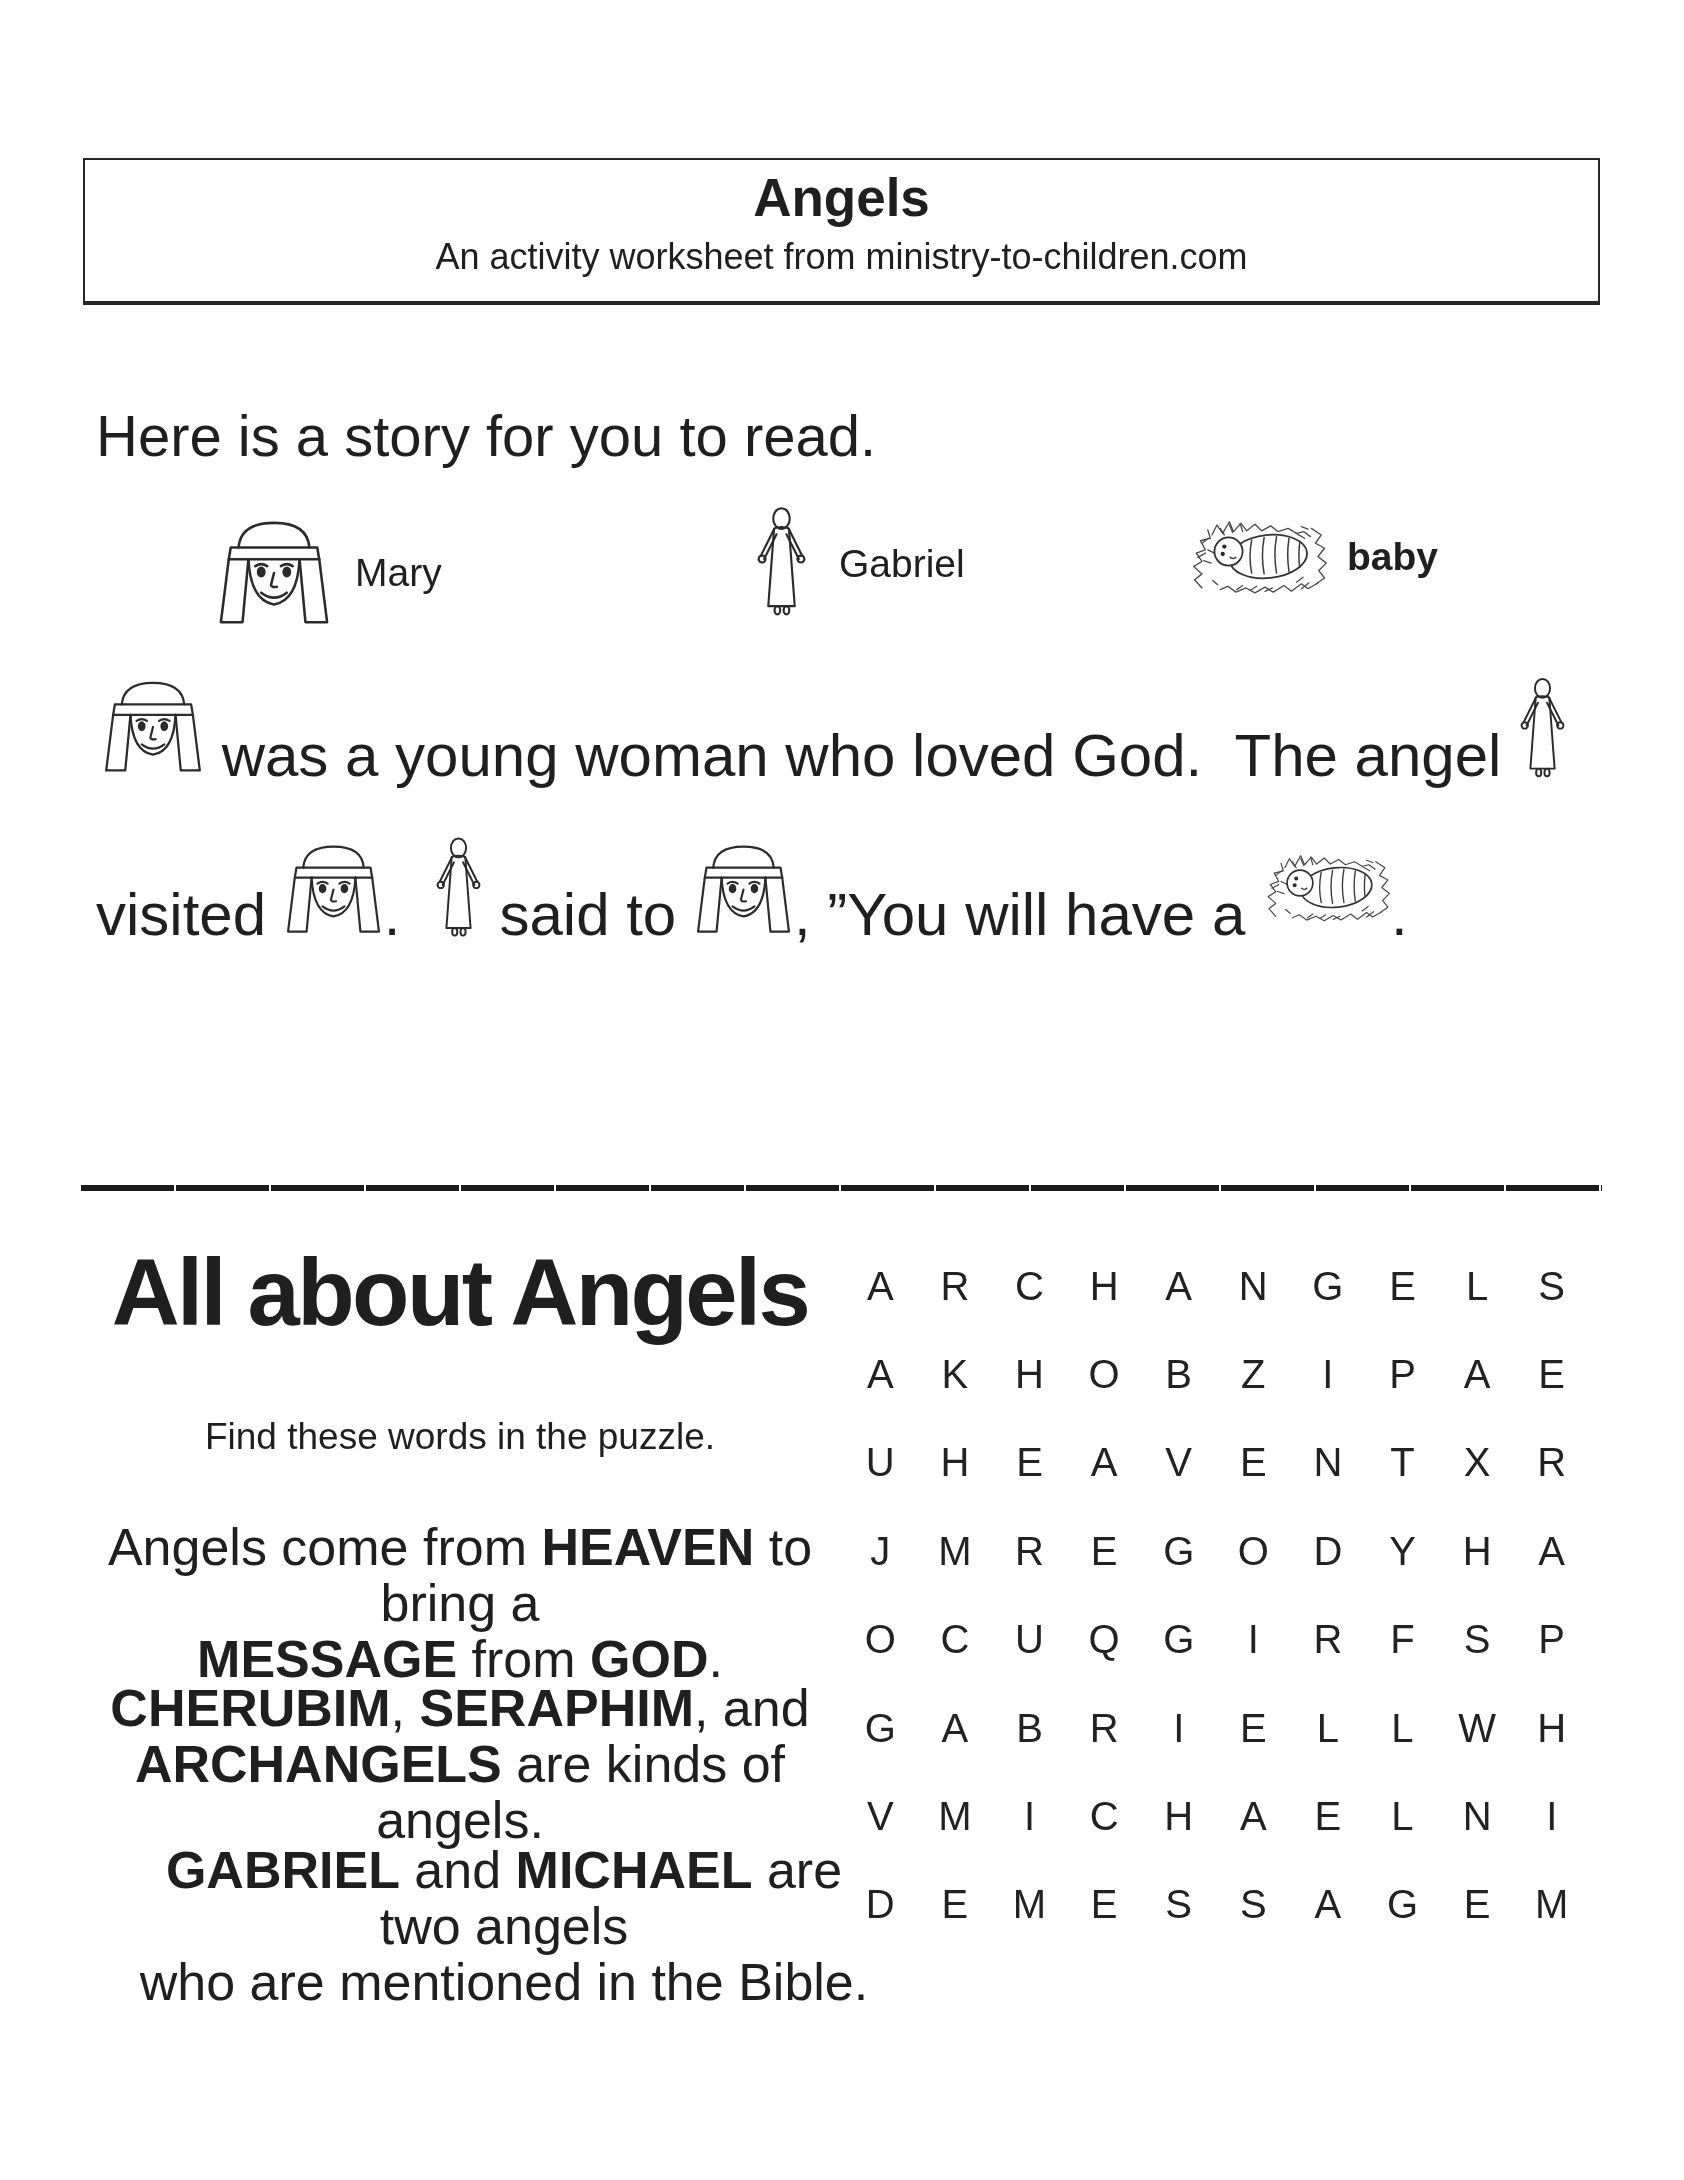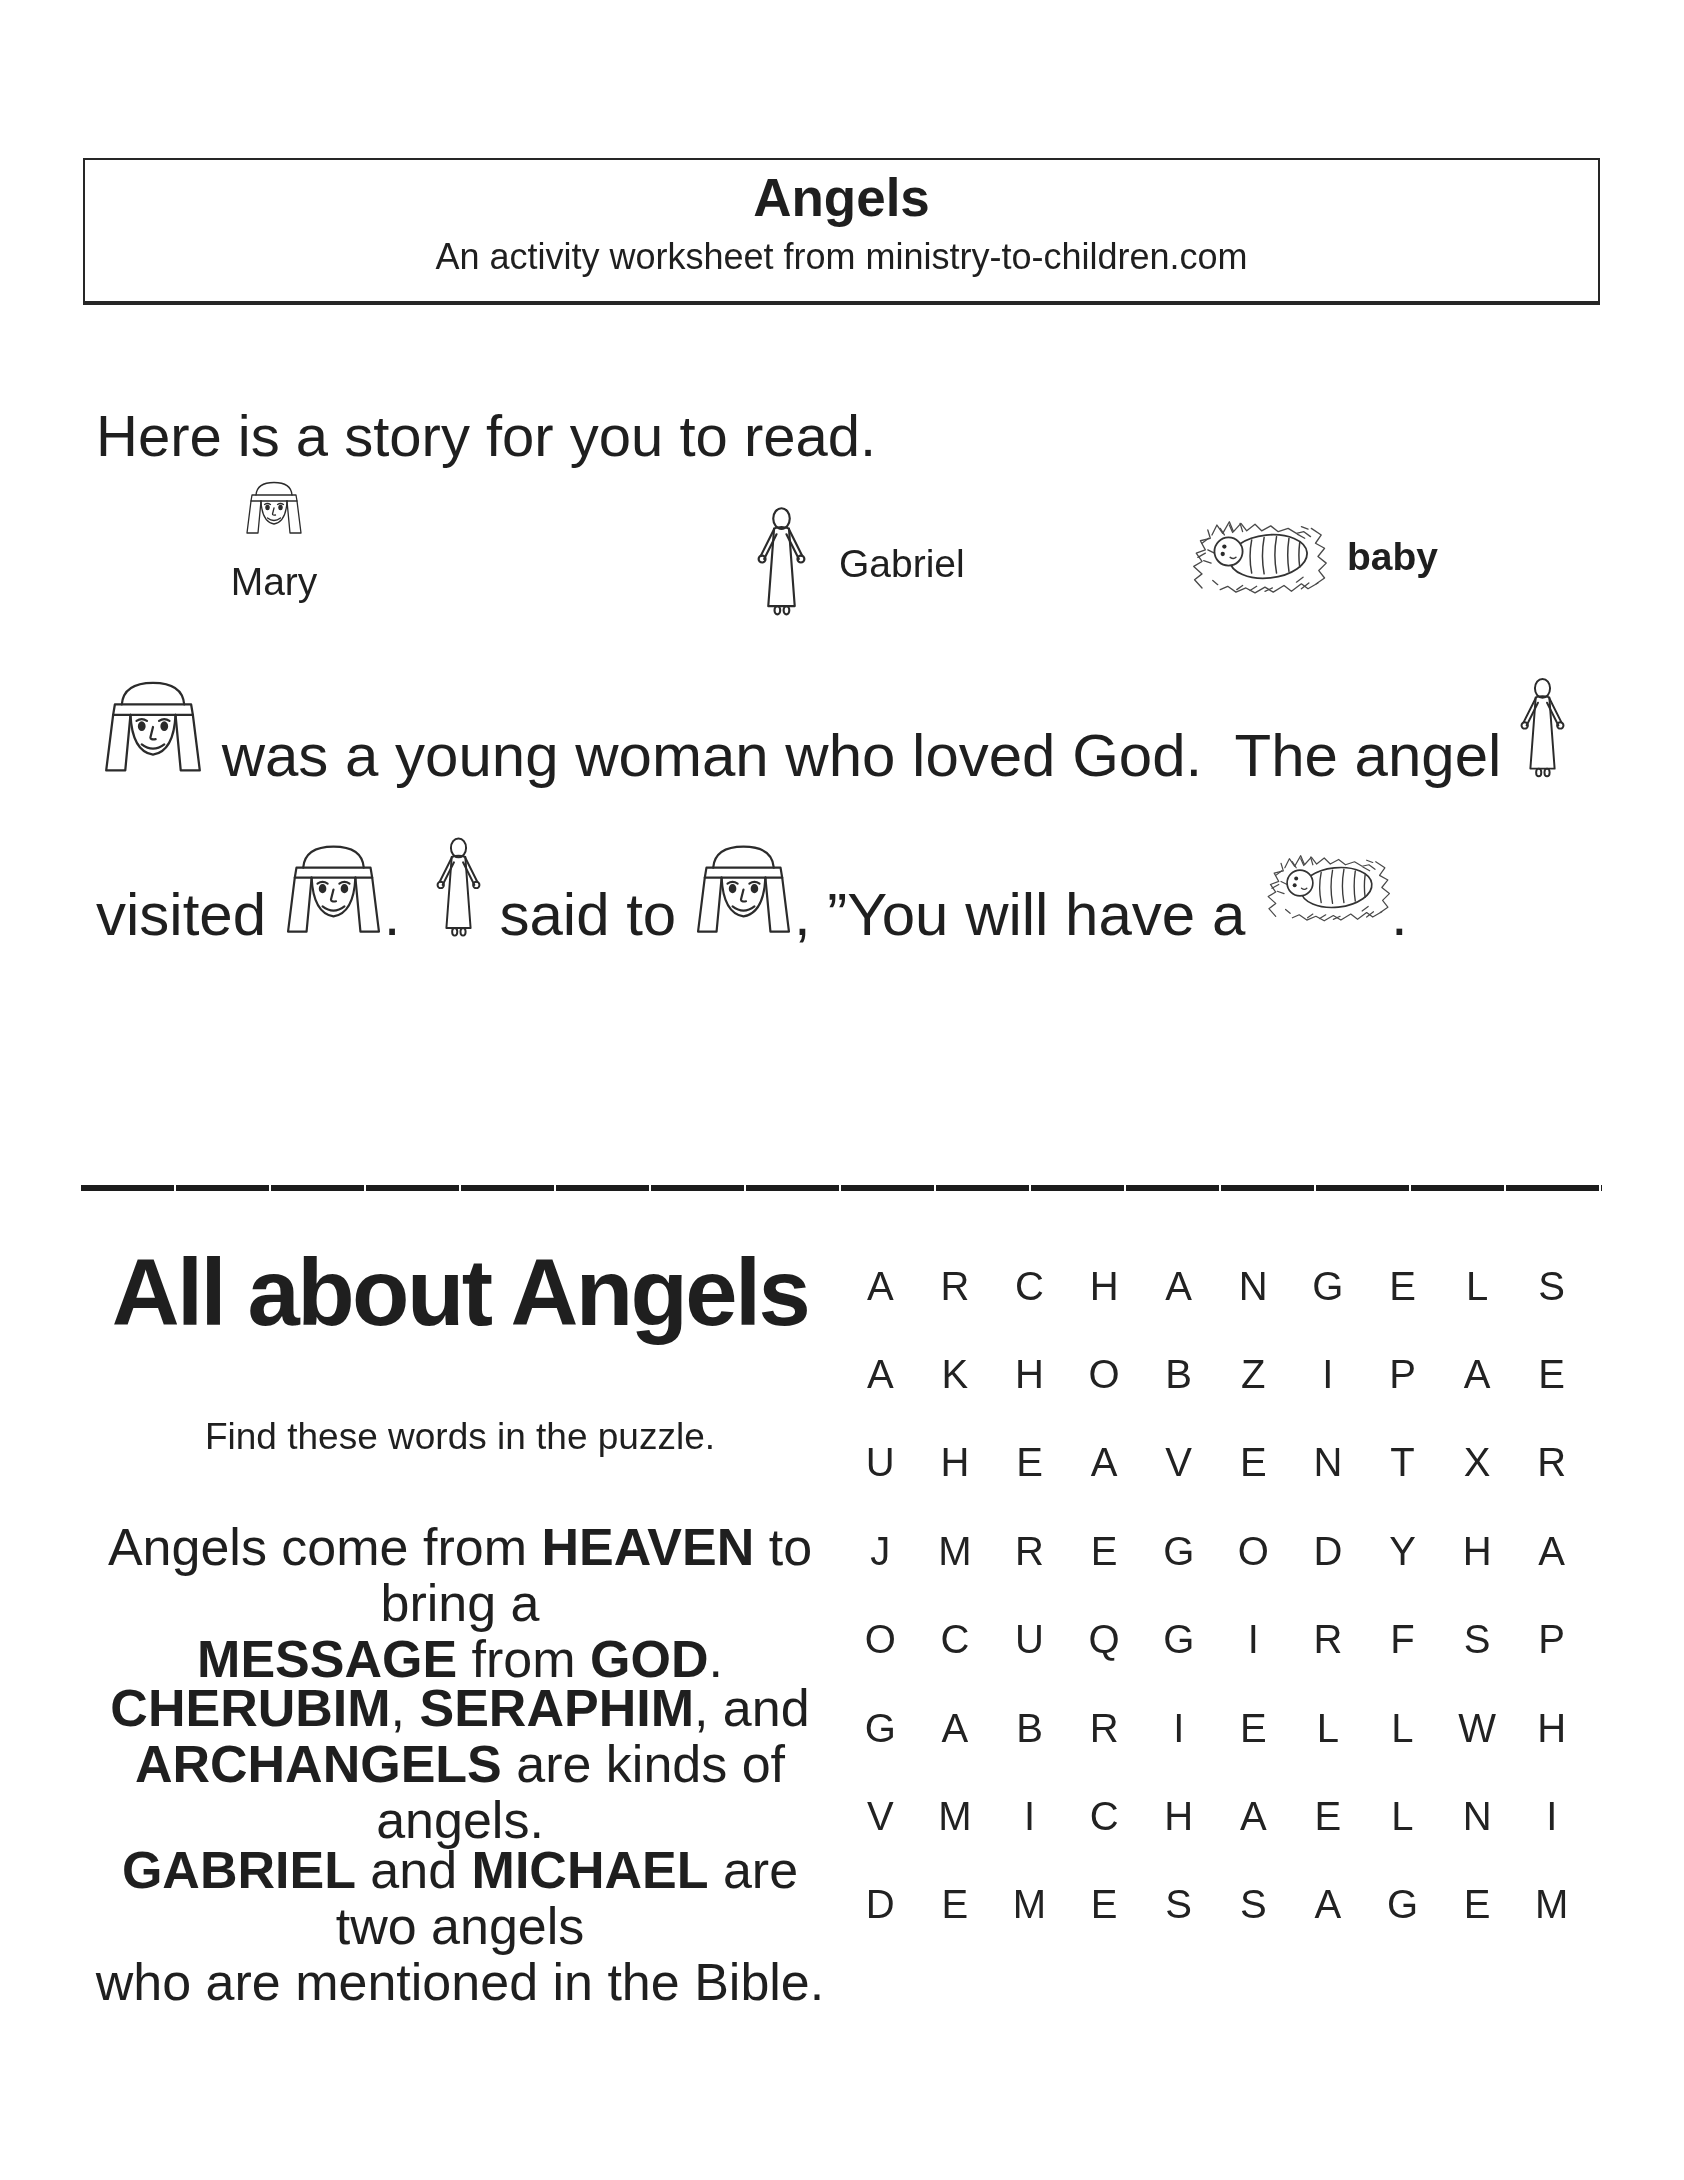--- a/index.html
+++ b/index.html
@@ -12,21 +12,21 @@
               border-bottom-width:4.3px;text-align:center;padding-top:5.1px;}
   .header-title{font-size:53px;font-weight:700;line-height:66px;}
   .header-sub{font-size:36px;line-height:51px;}
 
   
   .intro{left:96px;top:402px;font-size:58px;line-height:68px;white-space:pre;}
 
   
   .key-item{display:flex;align-items:center;}
   .key-label{font-size:39px;}
-  .key-mary{left:215px;top:478px;height:126px;gap:22px;flex-direction:column;}
+  .key-mary{left:215px;top:510px;height:126px;gap:22px;}
   .key-gabriel{left:755px;top:501px;height:126px;gap:31px;}
   .key-baby{left:1187px;top:509px;height:95px;gap:19px;font-weight:bold;}
 
   
   .story-line{font-size:60px;line-height:1;white-space:pre;width:1550px;}
   .story-line span{white-space:pre;}
   .line1{left:101px;top:675px;}
   .line2{left:96px;top:836px;}
   .line3{left:96px;top:995px;}
 
@@ -46,21 +46,21 @@
            background:repeating-linear-gradient(90deg,#1c1c1c 0 93px,#ffffff 93px 95px);}
 
   
   .col-left{left:85px;width:750px;text-align:center;}
   .puzzle-title{top:1237px;font-size:94px;font-weight:700;letter-spacing:-2.6px;white-space:nowrap;line-height:111px;}
   .puzzle-instr{top:1415px;font-size:37px;line-height:44px;}
   .fact{font-size:52px;line-height:56px;}
   .fact b{font-weight:700;}
   .fact1{top:1519px;}
   .fact2{top:1680px;}
-  .fact3{top:1842px;}
+  .fact3{top:1842px;margin-left:44px;}
 
   
   .ws-grid{left:843px;top:1242px;width:746px;height:707px;display:grid;
            grid-template-columns:repeat(10,1fr);grid-template-rows:repeat(8,1fr);}
   .ws-cell{display:flex;align-items:center;justify-content:center;font-size:40px;color:#222;}
 
   .defs{position:absolute;width:0;height:0;overflow:hidden;}
 </style>
 </head>
 <body>

